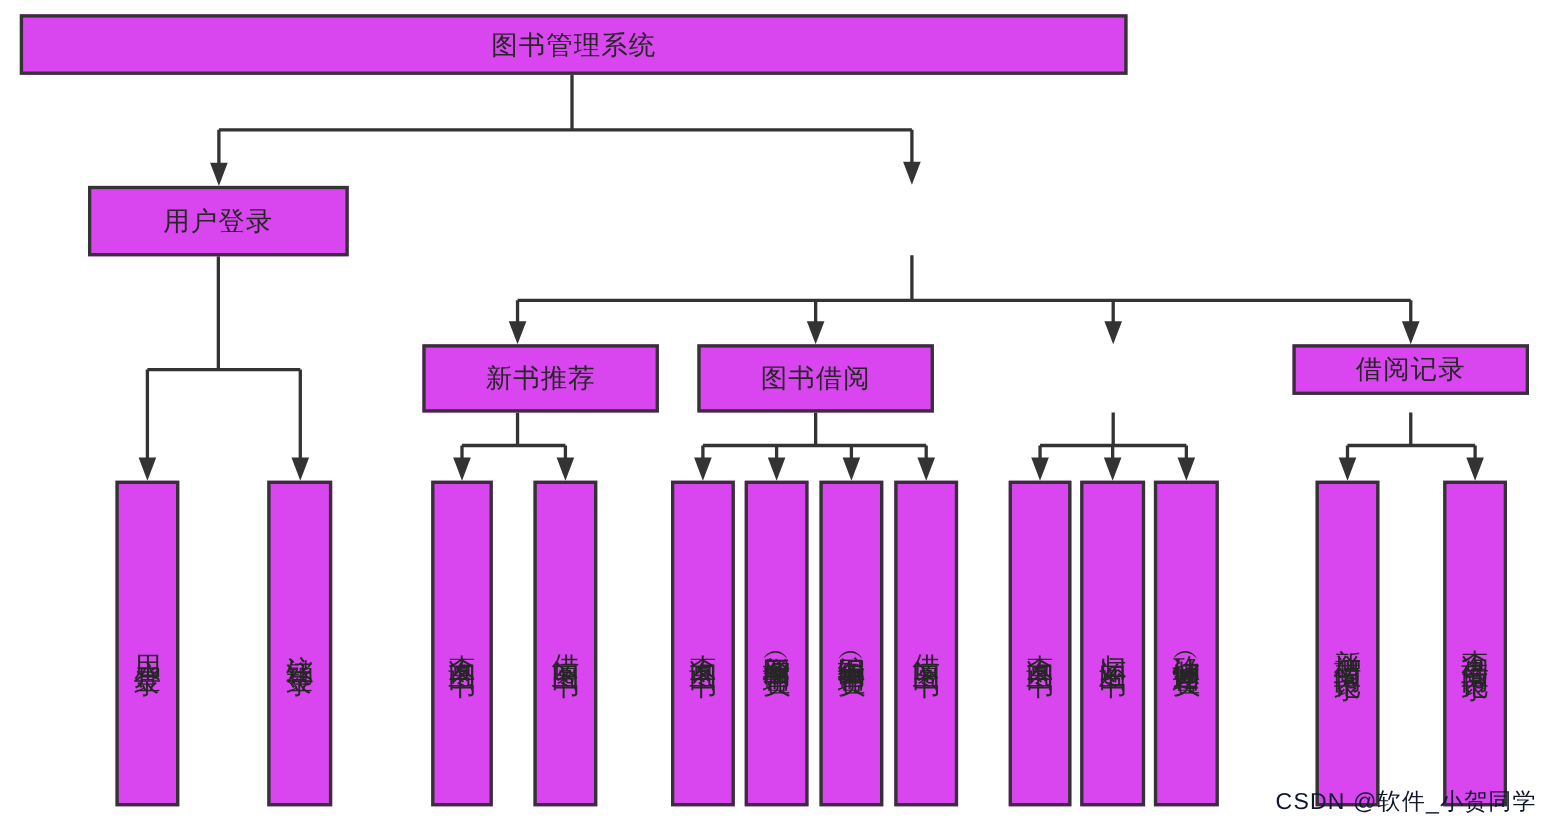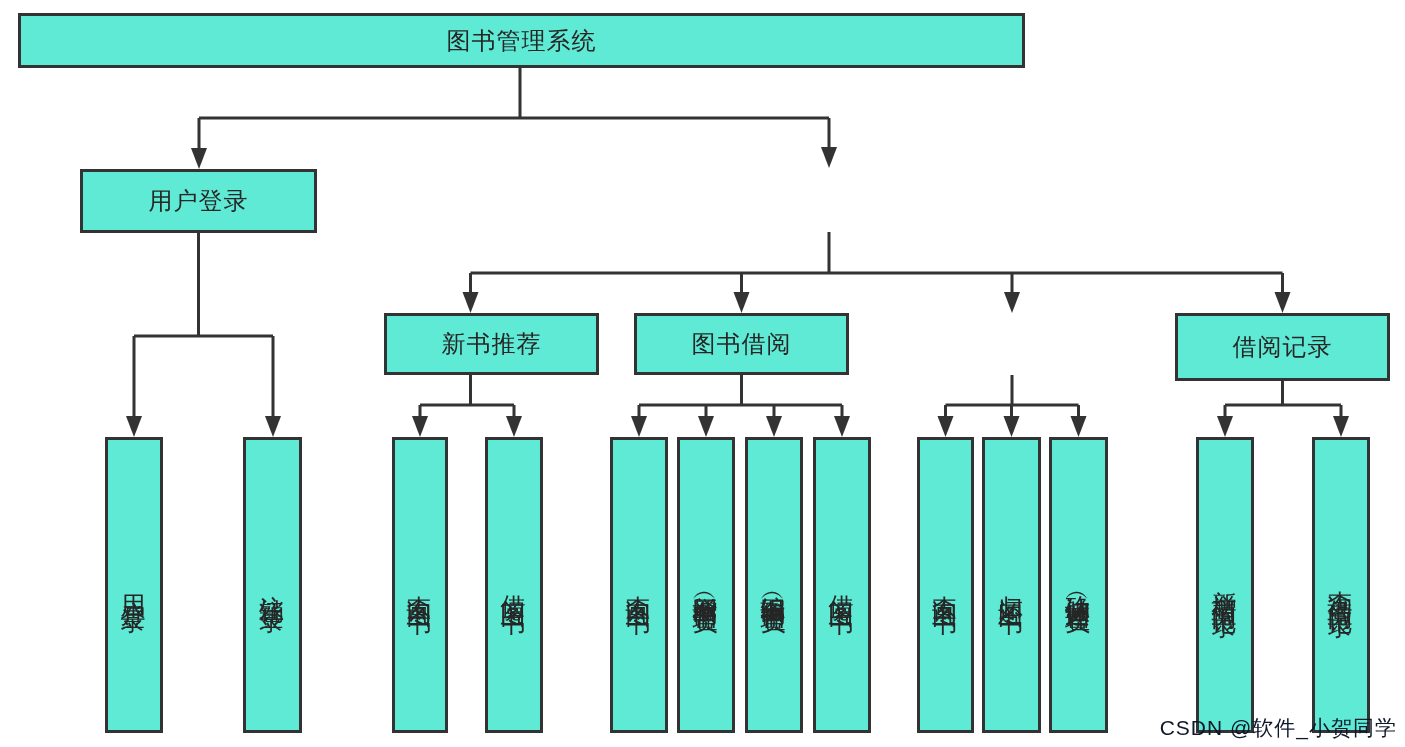--- a/index.html
+++ b/index.html
@@ -2,21 +2,21 @@
 <html><head>
 <meta charset="utf-8">
 <style>
   html,body{margin:0;padding:0;background:#ffffff;}
   .stage{
     position:relative;width:1405px;height:747px;background:#ffffff;overflow:hidden;
     font-family:"Liberation Sans","DejaVu Sans",sans-serif;
   }
   .connectors{position:absolute;left:0;top:0;width:1405px;height:747px;}
   .node{
-    position:absolute;box-sizing:border-box;border:3px solid #333333;background:#5eead4;
+    position:absolute;box-sizing:border-box;border:3px solid #333333;background:#d946ef;
     display:flex;align-items:center;justify-content:center;color:#262626;white-space:nowrap;
   }
   .h-node{font-size:24px;letter-spacing:1px;}
   .v-node{
     writing-mode:vertical-lr;text-orientation:mixed;
     font-size:25px;letter-spacing:5px;
   }
   .v-node.tight{letter-spacing:2px;}
   .watermark{
     position:absolute;right:8px;bottom:5px;font-size:21px;color:#0f172a;letter-spacing:1px;
@@ -60,21 +60,21 @@
       <polygon points="1333,416 1349,416 1341,437"></polygon>
     </g>
   </svg>
 
   <div class="node h-node" style="left:18px;top:13px;width:1007px;height:55px">图书管理系统</div>
 
   <div class="node h-node" style="left:80px;top:169px;width:237px;height:64px">用户登录</div>
 
   <div class="node h-node" style="left:384px;top:313px;width:215px;height:62px">新书推荐</div>
   <div class="node h-node" style="left:634px;top:313px;width:215px;height:62px">图书借阅</div>
-  <div class="node h-node" style="left:1175px;top:313px;width:215px;height:68px">借阅记录</div>
+  <div class="node h-node" style="left:1175px;top:313px;width:215px;height:46px">借阅记录</div>
 
   <div class="node v-node" style="left:105px;top:437px;width:58px;height:296px">用户登录</div>
   <div class="node v-node" style="left:243px;top:437px;width:59px;height:296px">注销登录</div>
 
   <div class="node v-node" style="left:392px;top:437px;width:56px;height:296px">查询图书</div>
   <div class="node v-node" style="left:485px;top:437px;width:58px;height:296px">借阅图书</div>
 
   <div class="node v-node" style="left:610px;top:437px;width:58px;height:296px">查询图书</div>
   <div class="node v-node tight" style="left:677px;top:437px;width:58px;height:296px">新增图书（管理员）</div>
   <div class="node v-node tight" style="left:745px;top:437px;width:58px;height:296px">编辑图书（管理员）</div>

